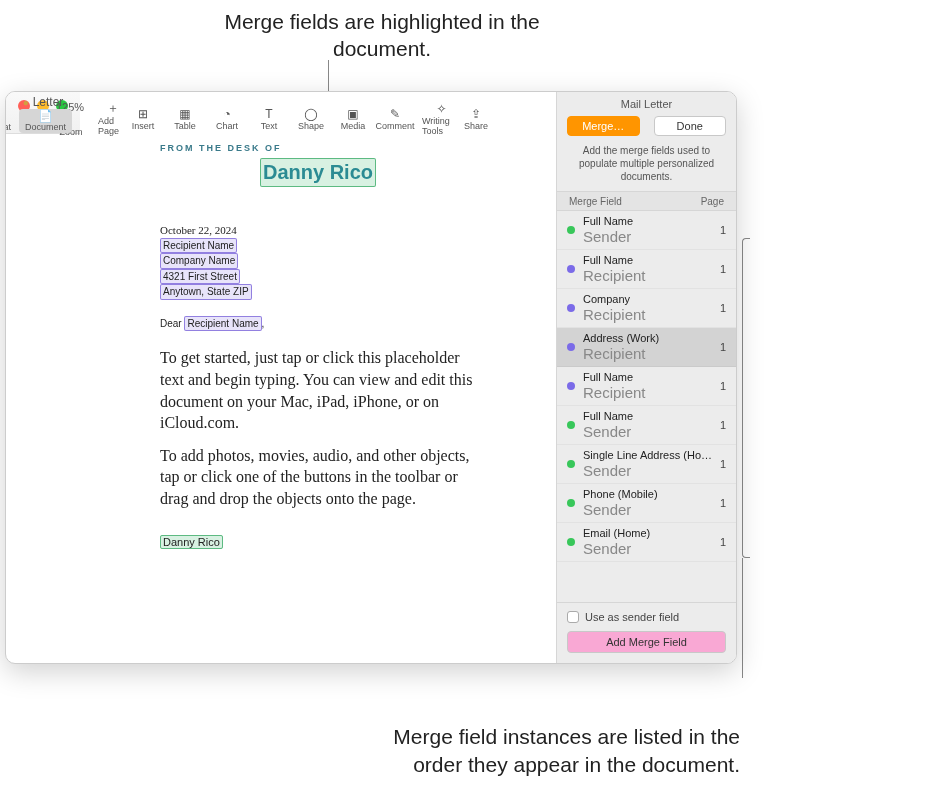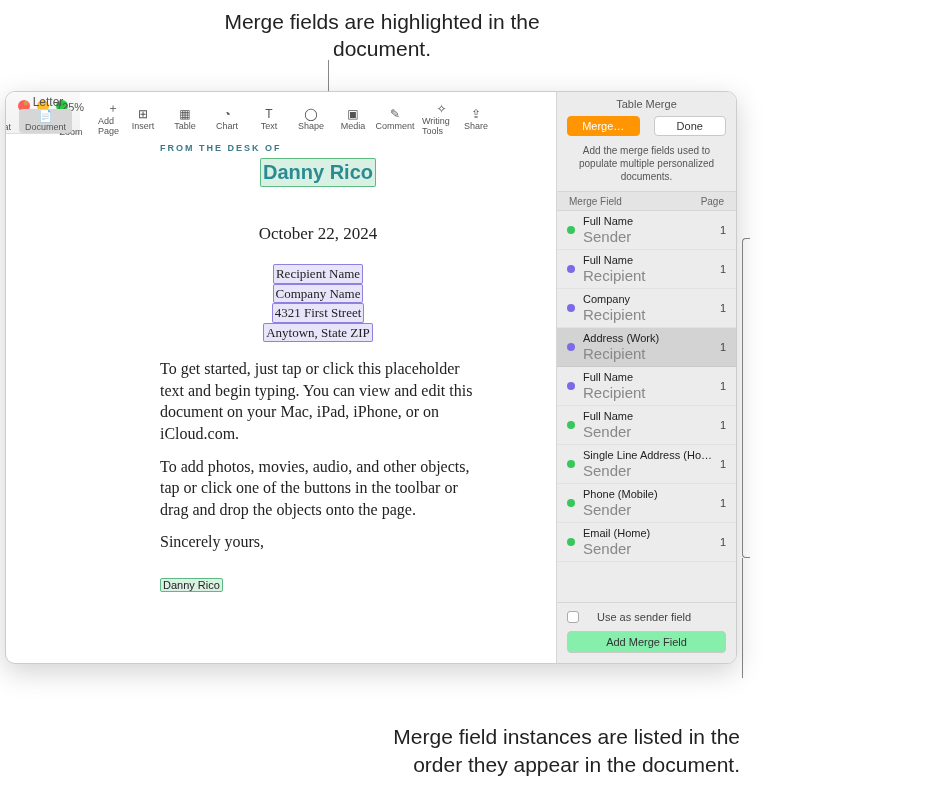--- a/index.html
+++ b/index.html
@@ -129,22 +129,22 @@
     padding: 0 2px;
   }
   .merge-purple {
     background: rgba(150,130,230,0.22);
     border:1px solid rgba(130,110,220,0.85);
     border-radius:2px;
     padding: 0 2px;
     display:inline-block;
     line-height:1.35;
   }
-  .date { margin-bottom: 18px; font-family: Georgia, serif; font-size:17px;text-align:center; }
-  .block { margin-bottom: 16px; font-family: Liberation Serif, serif; font-size:13px;text-align:center; }
+  .date { font-family: Georgia, serif; font-size:11px; }
+  .block { margin-bottom: 16px; font-family: Liberation Sans, sans-serif; font-size:10px; }
   .para { margin-bottom: 11px; font-family: Georgia, serif; font-size:16px; }
 
   
   .sidebar {
     width: 180px;
     background:#ececec;
     border-left:1px solid #d6d6d6;
     display:flex;
     flex-direction:column;
     font-size:11px;
@@ -185,23 +185,23 @@
   .dot-green { background:#38c75a; }
   .dot-purple { background:#7b6be8; }
   .field-text { flex:1; overflow:hidden; }
   .field-name { font-size:11px; color:#222; white-space:nowrap; overflow:hidden; text-overflow:ellipsis; }
   .field-sub { font-size:15px; color:#888; margin-top:1px; }
   .field-page { font-size:11px; color:#444; margin-left:6px; }
   .sidebar-footer {
     border-top:1px solid #d6d6d6;
     padding:8px 10px 10px;
   }
-  .checkbox-row { display:flex; align-items:center; gap:18px; font-size:11px; color:#444; margin-bottom:8px;}
+  .checkbox-row { display:flex; align-items:center; gap:6px; font-size:11px; color:#444; margin-bottom:8px;}
   .checkbox { width:12px; height:12px; border:1px solid #aaa; border-radius:3px; background:#fff;}
-  .add-btn { width:100%; text-align:center; font-size:11px; padding:4px 0; border-radius:4px; border:1px solid #c8c8c8; background:#86efac; cursor:pointer;}
+  .add-btn { width:100%; text-align:center; font-size:11px; padding:4px 0; border-radius:4px; border:1px solid #c8c8c8; background:#f9a8d4; cursor:pointer;}
   .format-doc-toggle {
     position:absolute; right:8px; top:17px; display:flex; gap:2px;
   }
   .toggle-pill {
     display:flex; flex-direction:column; align-items:center;
     font-size:9px; color:#555; padding:1px 6px; border-radius:4px; cursor:pointer;
   }
   .toggle-pill.active { background:#d6d6d6; }
 </style>
 </head>
@@ -300,32 +300,34 @@
         <div class="letterhead-wrap">
           <span class="letterhead-name merge-green">Danny Rico</span>
         </div>
         <div class="date">October 22, 2024</div>
         <div class="block">
           <span class="merge-purple">Recipient Name</span><br>
           <span class="merge-purple">Company Name</span><br>
           <span class="merge-purple">4321 First Street</span><br>
           <span class="merge-purple">Anytown, State ZIP</span>
         </div>
+        <div class="block">
+          <span>Dear </span><span class="merge-purple">Recipient Name</span><span>,</span>
+        </div>
         <div class="para">To get started, just tap or click this placeholder text and begin typing. You can view and edit this document on your Mac, iPad, iPhone, or on iCloud.com.</div>
         <div class="para">To add photos, movies, audio, and other objects, tap or click one of the buttons in the toolbar or drag and drop the objects onto the page.</div>
-        <div class="para">Sincerely yours,</div>
         <div style="height:14px"></div>
         <div>
           <span class="merge-green">Danny Rico</span>
         </div>
       </div>
     </div>
 
     <div class="sidebar">
-      <div class="sidebar-title">Table Merge</div>
+      <div class="sidebar-title">Mail Letter</div>
       <div class="btn-row">
         <div class="btn btn-primary">Merge…</div>
         <div class="btn">Done</div>
       </div>
       <div class="help-text">Add the merge fields used to populate multiple personalized documents.</div>
       <div class="list-header">
         <span>Merge Field</span>
         <span>Page</span>
       </div>
       <div class="field-list" id="field-list">

